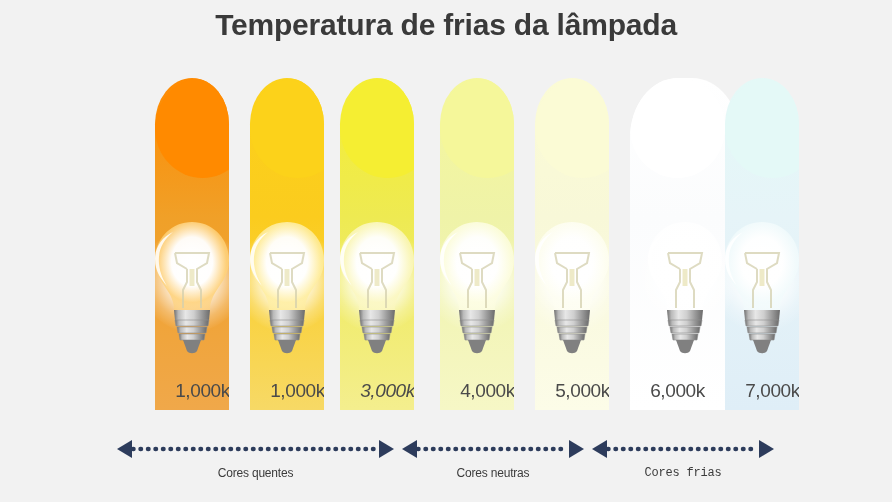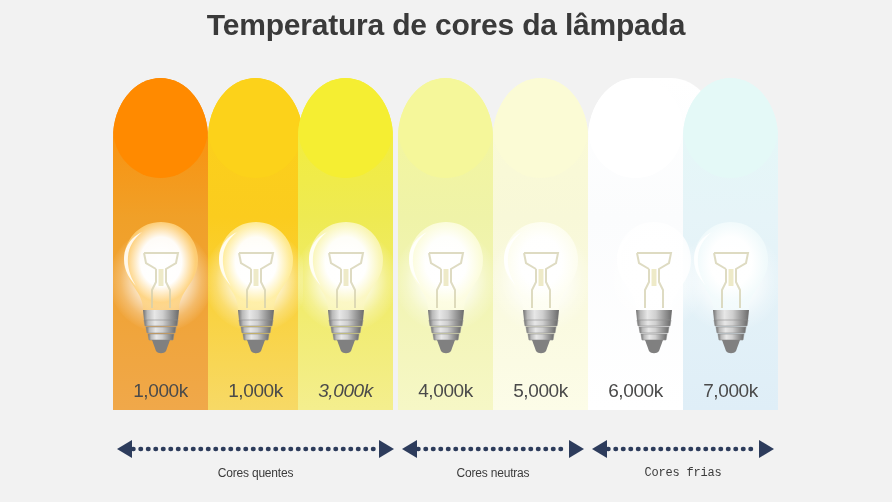--- a/index.html
+++ b/index.html
@@ -31,25 +31,26 @@
     position: absolute;
     left: 113px;
     top: 78px;
     width: 665px;
     height: 332px;
   }
 
   .column {
     position: absolute;
     top: 0;
-    width: 95px;
+    width: 74px;
     height: 332px;
     border-top-left-radius: 48px 60px;
     border-top-right-radius: 48px 60px;
     overflow: hidden;
+    margin-left: 42px;
   }
 
   .col-top-circle {
     position: absolute;
     left: 0;
     top: 0;
     width: 95px;
     height: 100px;
     border-radius: 50%;
   }
@@ -103,21 +104,21 @@
     width: 100%;
     text-align: center;
     font-size: 12px;
     color: #3b3b3b;
     letter-spacing: -0.2px;
   }
 </style>
 </head>
 <body>
 
-<div id="page-title">Temperatura de cores da lâmpada</div>
+<div id="page-title">Temperatura de frias da lâmpada</div>
 
 <div id="chart-area">
     <div class="column" style="left: 0px; background: linear-gradient(rgb(255, 138, 0) 0%, rgb(240, 160, 40) 42%, rgb(240, 168, 74) 100%);">
       <div class="col-top-circle" style="background: rgb(255, 138, 0);"></div>
       <div style="position: absolute; left: 50%; transform: translateX(-50%); top: 150px; width: 104px; height: 104px; border-radius: 50%; z-index: 3; background: radial-gradient(circle, rgba(255, 255, 255, 0.98) 0%, rgba(255, 255, 255, 0.85) 28%, rgba(255, 255, 255, 0.25) 55%, rgba(255, 255, 255, 0) 72%);"></div>
       <svg class="bulb" viewBox="0 0 86 140">
         <defs>
           <radialGradient id="glassg0" cx="50%" cy="45%" r="58%">
             <stop offset="0%" stop-color="#ffffff" stop-opacity="1"></stop>
             <stop offset="48%" stop-color="#ffffff" stop-opacity="0.95"></stop>

